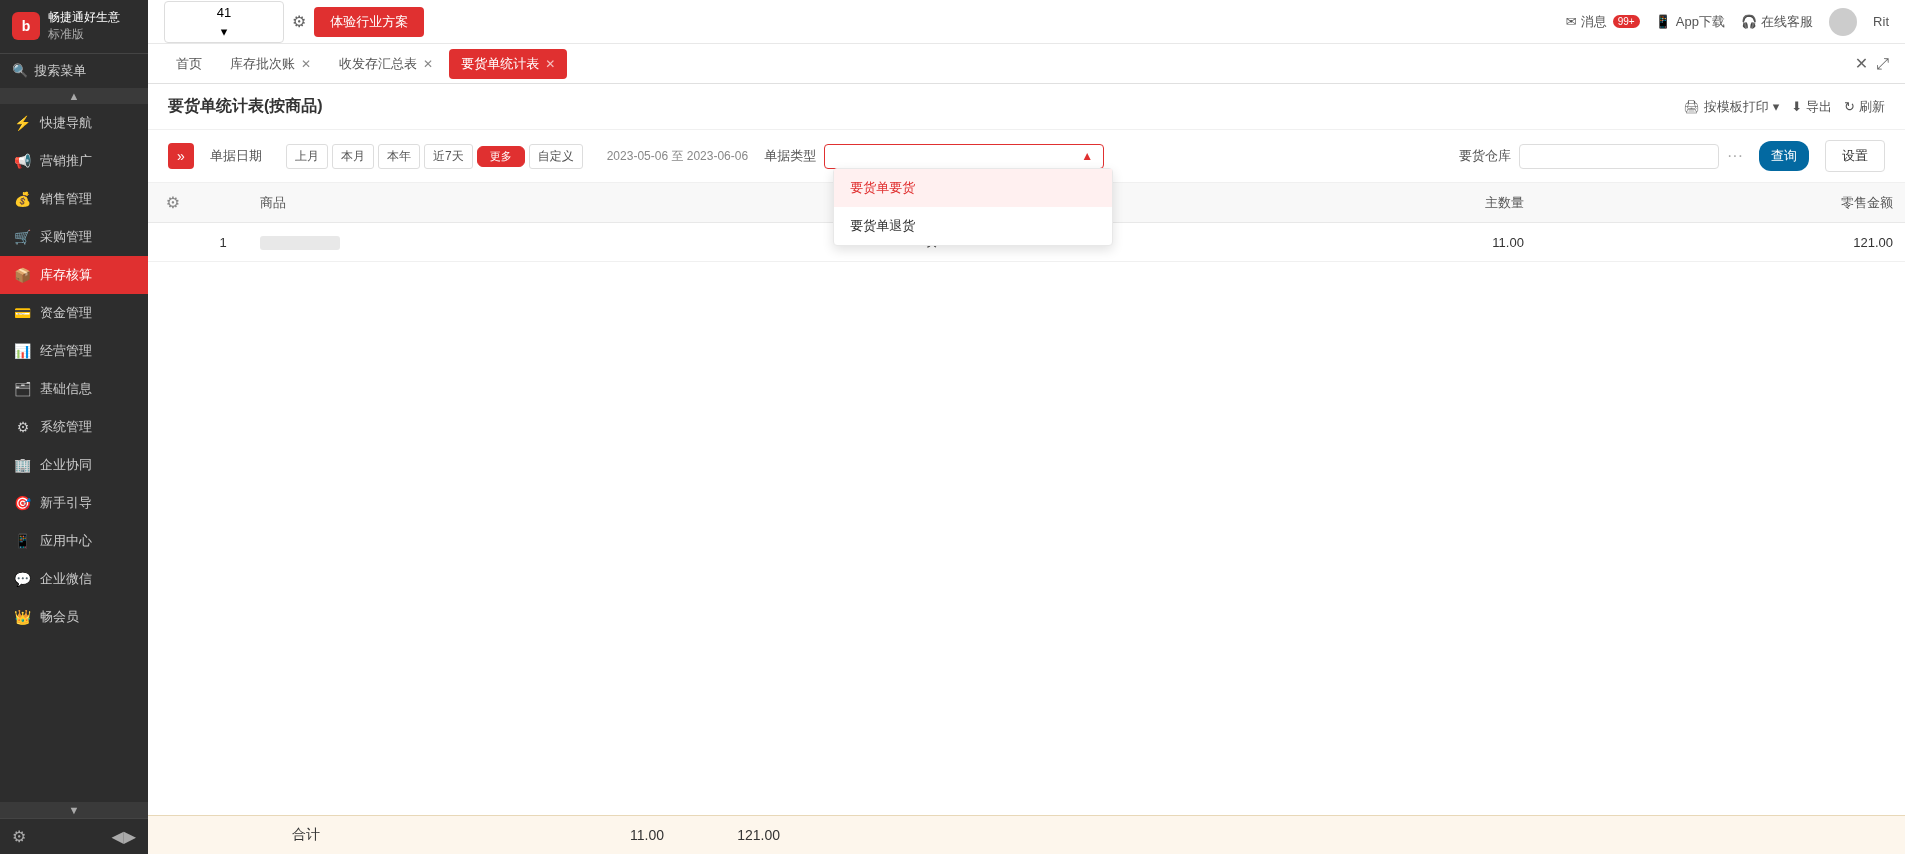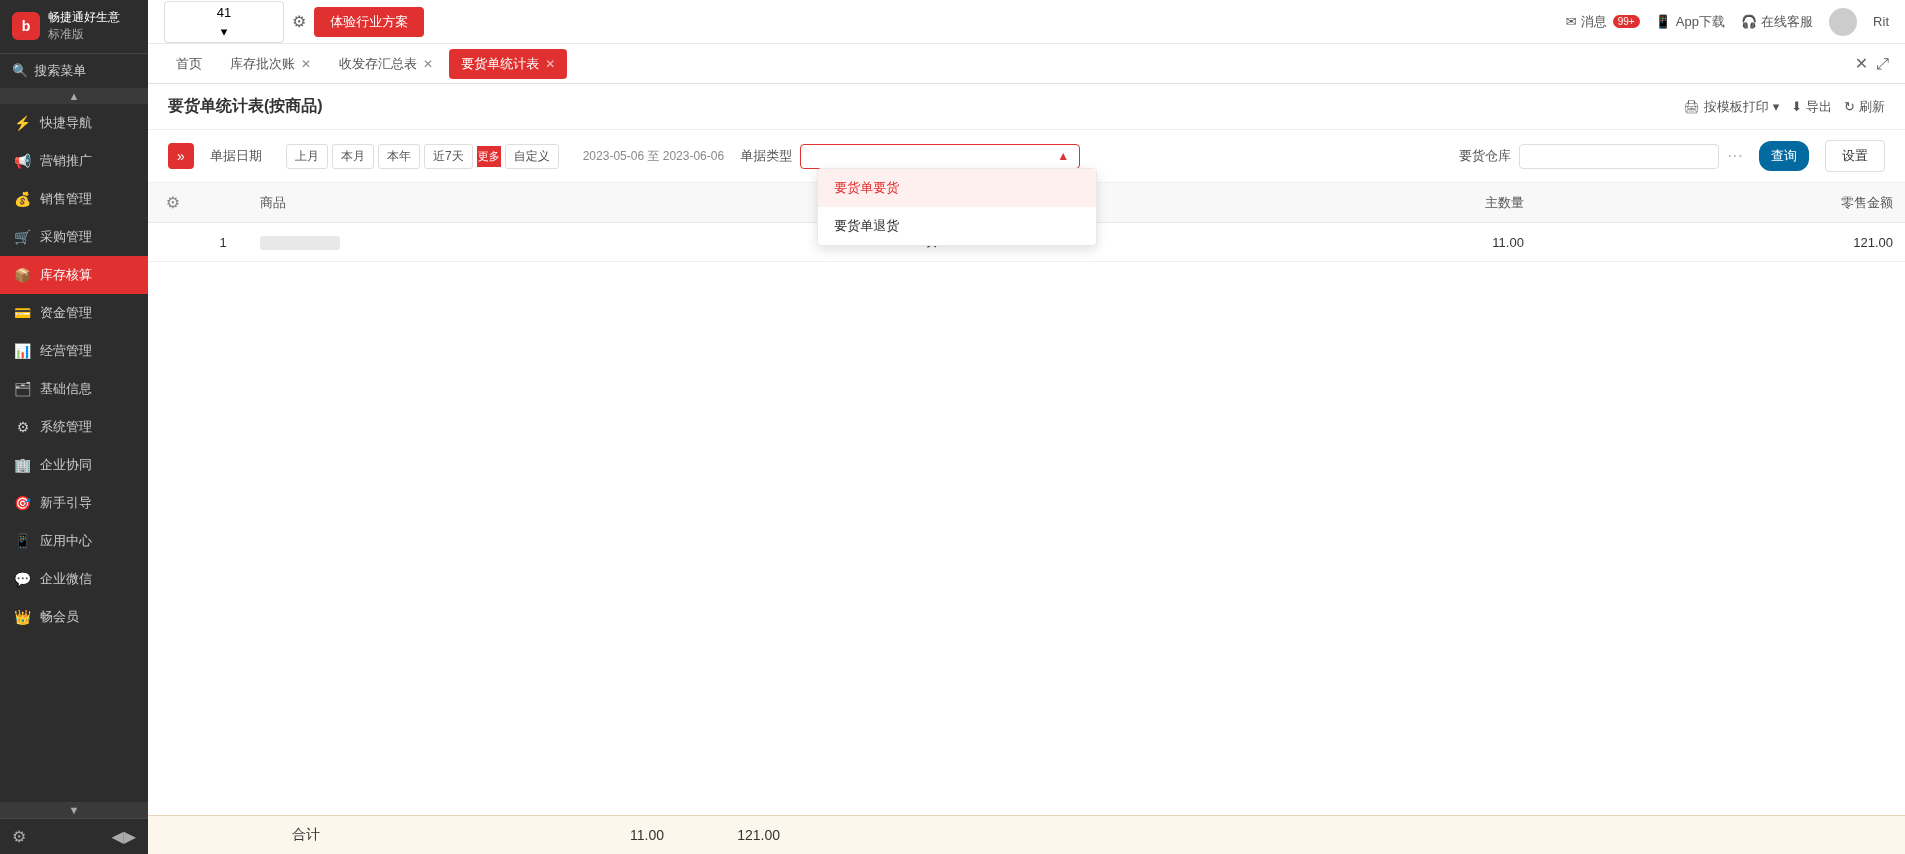--- a/index.html
+++ b/index.html
@@ -132,21 +132,21 @@
     }
     .filter-expand-btn {
       width: 26px; height: 26px; background: #e03030; border: none; border-radius: 4px; cursor: pointer; color: #fff; font-size: 14px; display: flex; align-items: center; justify-content: center;
     }
     .filter-group { display: flex; align-items: center; gap: 24px; }
     .filter-label { color: #555; font-size: 13px; }
     .filter-date-btns { display: flex; align-items: center; gap: 4px; }
     .filter-date-btn {
       padding: 3px 8px; border: 1px solid #ddd; border-radius: 3px; cursor: pointer; font-size: 12px; background: #fff; color: #555;
     }
-    .filter-date-btn.active-more { background: #e03030; color: #fff; border-color: #e03030; border-radius: 0; padding: 2px 0; font-size: 11px; }
+    .filter-date-btn.active-more { background: #e03030; color: #fff; border-color: #e03030; border-radius: 6px; padding: 2px 12px; font-size: 11px; }
     .filter-date-btn.custom { color: #555; }
     .filter-date-range { font-size: 12px; color: #888; }
     .filter-type-group { display: flex; align-items: center; gap: 8px; position: relative; }
     .filter-type-input {
       border: 1px solid #e03030; border-radius: 4px; padding: 4px 10px; font-size: 13px; min-width: 280px; outline: none; display: flex; align-items: center; justify-content: space-between; cursor: pointer;
     }
     .filter-type-arrow { color: #e03030; font-size: 12px; cursor: pointer; }
     .filter-warehouse-group { display: flex; align-items: center; gap: 8px; margin-left: auto; }
     .filter-warehouse-label { color: #555; font-size: 13px; }
     .filter-warehouse-input {
@@ -157,21 +157,21 @@
       background: #0369a1; color: #fff; border: none; border-radius: 12px; padding: 6px 12px; cursor: pointer; font-size: 13px;
     }
     .btn-settings {
       background: #fff; color: #333; border: 1px solid #ddd; border-radius: 4px; padding: 6px 16px; cursor: pointer; font-size: 13px;
     }
 
     
     .dropdown-overlay {
       position: absolute;
       top: 100%;
-      left: 16px;
+      left: 8px;
       z-index: 1000;
       background: #fff;
       border: 1px solid #e8e8e8;
       border-radius: 4px;
       box-shadow: 0 4px 12px rgba(0,0,0,0.12);
       min-width: 280px;
     }
     .dropdown-item {
       padding: 10px 16px;
       cursor: pointer;

